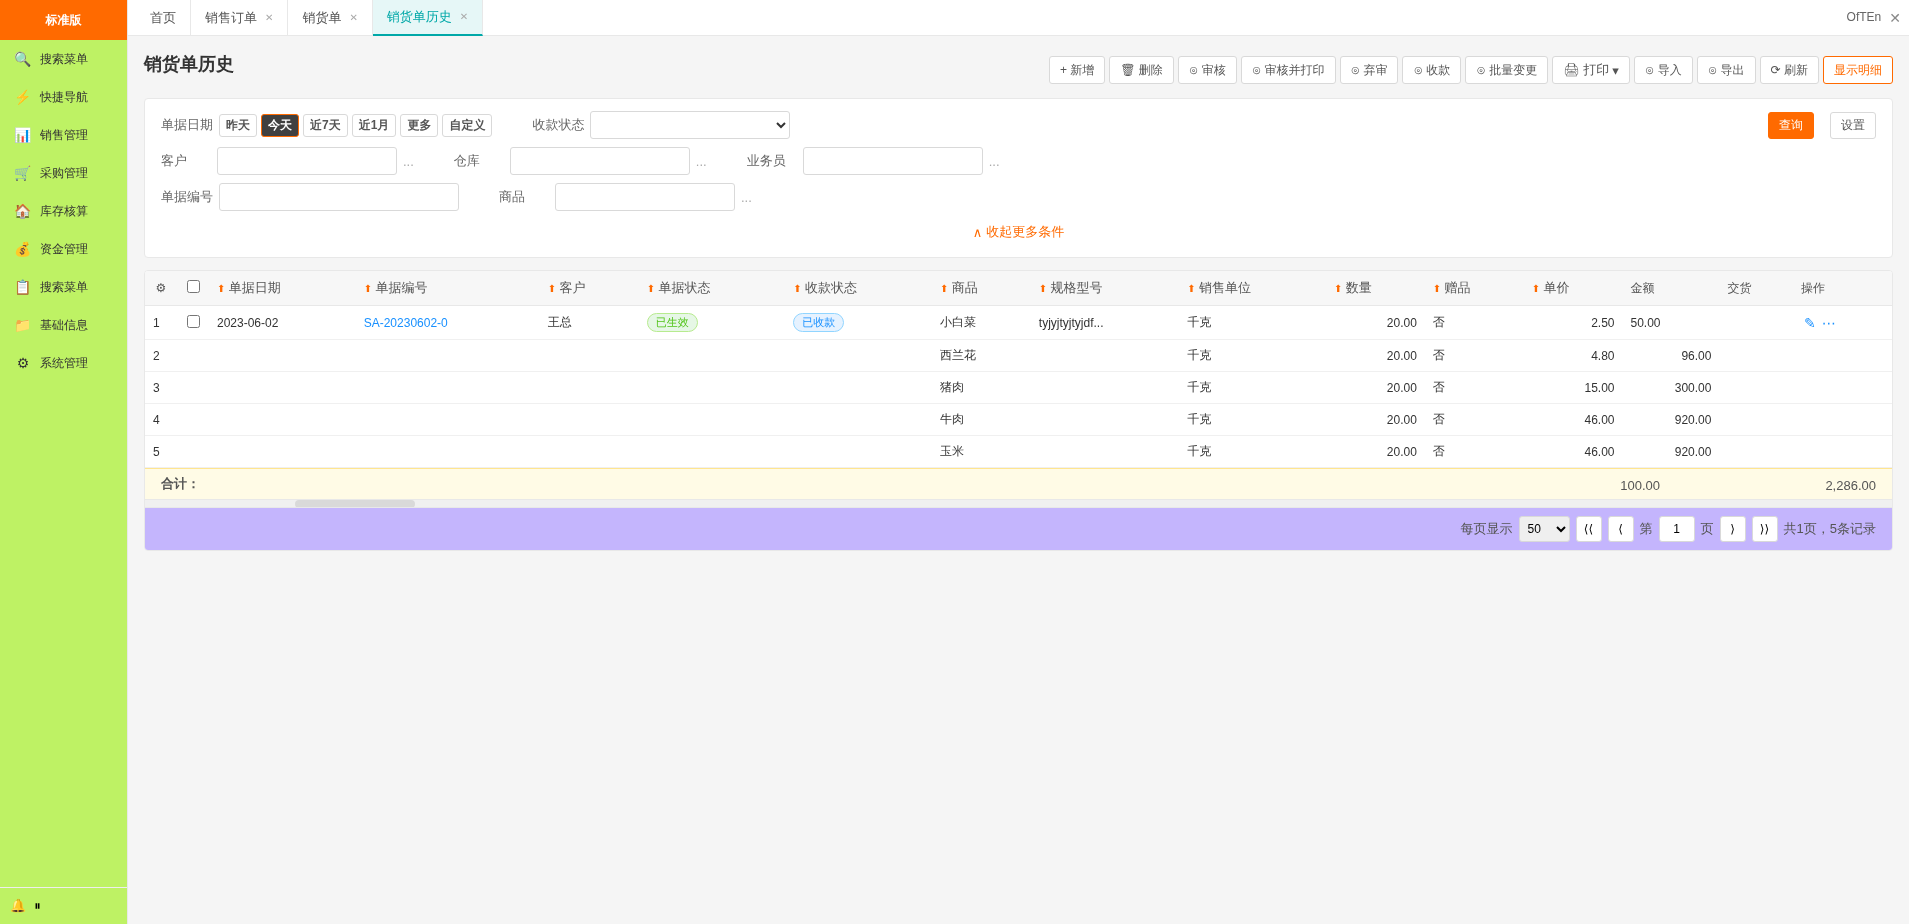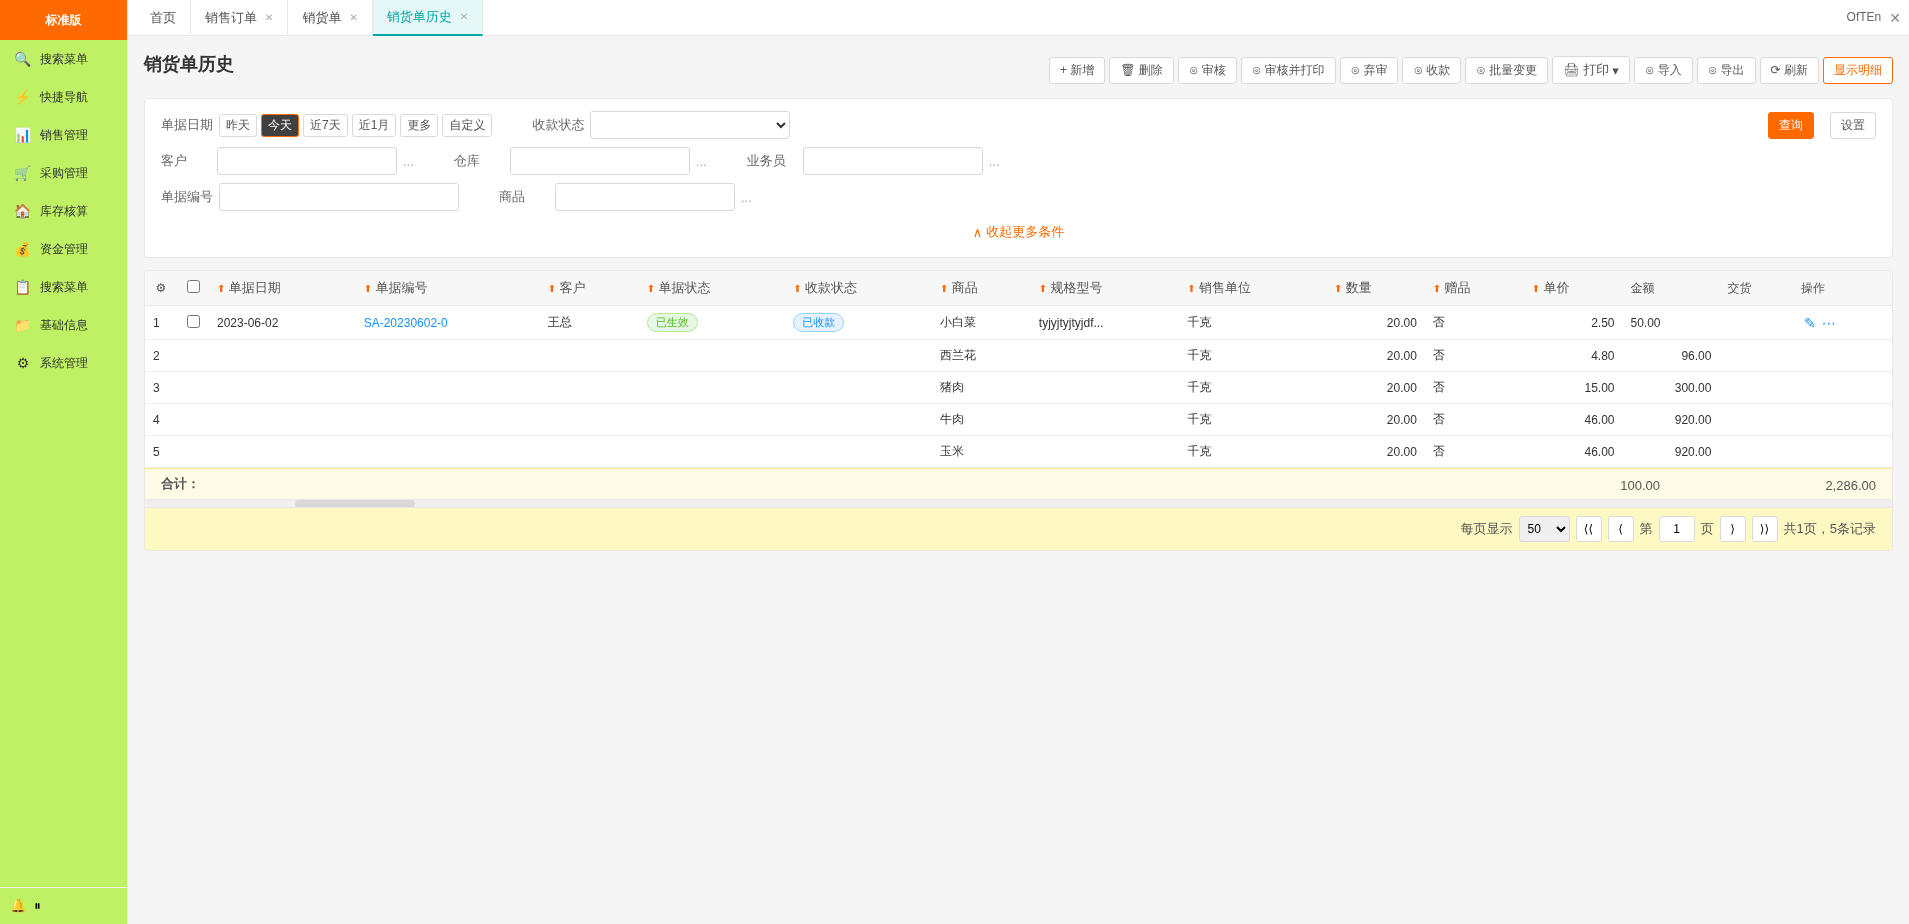--- a/index.html
+++ b/index.html
@@ -140,20 +140,21 @@
     .filter-dots { color: #aaa; cursor: pointer; }
     .date-range-text { color: #666; font-size: 12px; margin-top: 2px; display: block; }
     .date-btn {
       padding: 2px 6px;
       border: 1px solid #d9d9d9;
       border-radius: 3px;
       background: #fff;
       cursor: pointer;
       font-size: 12px;
       color: #555;
+      font-weight: bold;
     }
     .date-btn.active { background: #404040; color: #fff; border-color: #ff6a00; }
     .collapse-btn {
       display: flex;
       align-items: center;
       justify-content: center;
       gap: 4px;
       color: #ff6a00;
       cursor: pointer;
       font-size: 12px;
@@ -211,21 +212,21 @@
     .table-footer .total-label { font-weight: bold; }
     .table-footer .spacer { flex: 1; }
 
     
     .pagination {
       display: flex;
       align-items: center;
       justify-content: flex-end;
       gap: 6px;
       padding: 8px 16px;
-      background: #fef9c3;
+      background: #c4b5fd;
       border-top: 1px solid #e8e8e8;
       font-size: 12px;
       color: #555;
     }
     .page-btn {
       width: 26px;
       height: 26px;
       border: 1px solid #d9d9d9;
       border-radius: 3px;
       background: #fff;
@@ -265,21 +266,21 @@
       margin-left: 150px;
     }
 
     
     .page-header {
       display: flex;
       align-items: center;
       justify-content: space-between;
       margin-bottom: 10px;
     }
-    .header-actions { display: flex; gap: 4px; flex-wrap: wrap; align-items: center; }
+    .header-actions { display: flex; gap: 4px; flex-wrap: wrap; }
 
     
     .date-btns { display: flex; gap: 4px; align-items: center; }
 
     
     .sidebar-item-text { font-size: 12px; }
   </style>
 </head>
 <body>
 

